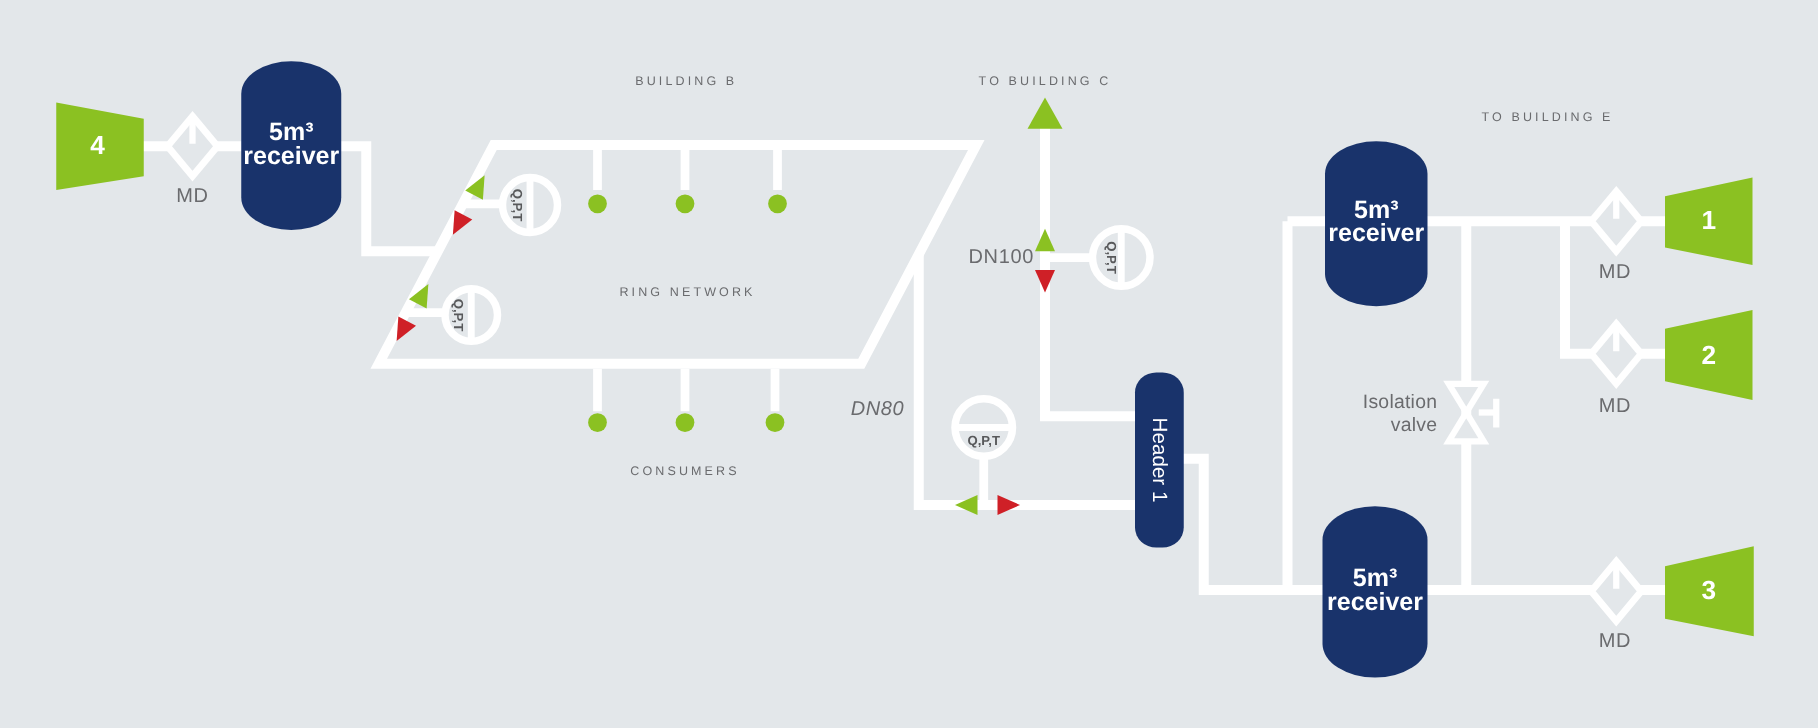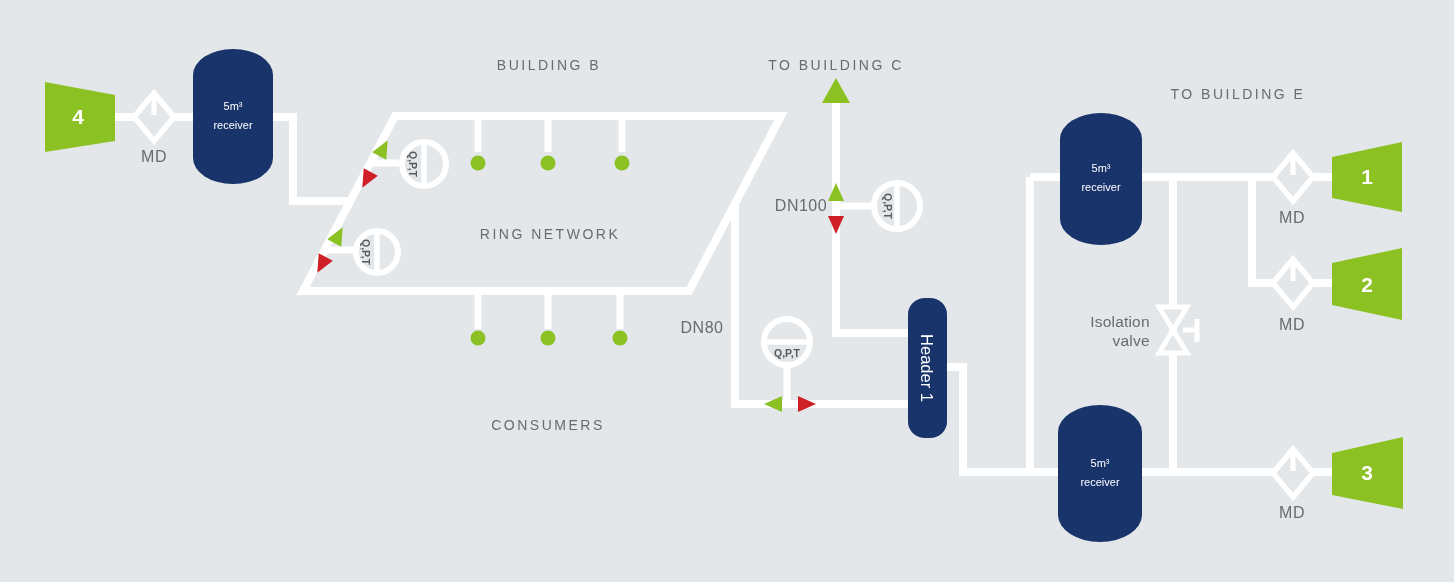--- a/index.html
+++ b/index.html
@@ -7,26 +7,26 @@
     position:relative; width:1454px; height:582px;
     background:#e3e7ea; overflow:hidden;
     font-family:"Liberation Sans", sans-serif;
   }
   #pipes { position:absolute; left:0; top:0; }
   .lbl {
     position:absolute; transform:translate(-50%,-50%);
     color:#6a6b6e; white-space:pre-line; text-align:center;
     line-height:1.22;
   }
-  .caps  { font-size:14px; letter-spacing:2.5px; }
+  .caps  { font-size:10px; letter-spacing:2.5px; }
   .md    { font-size:16px; letter-spacing:0.5px; }
   .plain { font-size:15.5px; letter-spacing:0.2px;text-align:right; }
   .note  { transform:none; text-align:left; line-height:21px; font-size:15.5px; }
   .white { color:#ffffff; }
-  .tank  { font-size:11px; line-height:19px; }
+  .tank  { font-size:20px; line-height:19px;font-weight:bold; }
   .digit { font-size:21px; font-weight:bold; color:#ffffff; letter-spacing:0; }
   .qpt   { font-size:10.5px; font-weight:bold; color:#58595b; letter-spacing:0; }
   .rot90 { transform:translate(-50%,-50%) rotate(90deg); }
 </style>
 </head>
 <body>
 
 <div id="canvas">
 
   <svg id="pipes" width="1454" height="582" viewBox="0 0 1454 582">
@@ -154,24 +154,24 @@
       <polygon points="1332,157 1402,142 1402,212 1332,198"></polygon>
       <polygon points="1332,263 1402,248 1402,320 1332,305"></polygon>
       <polygon points="1332,453 1403,437 1403,509 1332,495"></polygon>
     </g>
   </svg>
 
   <div class="lbl caps" style="left:549px; top:66px;">BUILDING B</div>
   <div class="lbl caps" style="left:836px; top:66px;">TO BUILDING C</div>
   <div class="lbl caps" style="left:1238px; top:66px;margin-top:29px;">TO BUILDING E</div>
   <div class="lbl caps" style="left:550px; top:207px;margin-top:28px;">RING NETWORK</div>
-  <div class="lbl caps" style="left:548px; top:378px;margin-top:48px;">CONSUMERS</div>
+  <div class="lbl caps" style="left:548px; top:378px;">CONSUMERS</div>
 
   <div class="lbl md" style="left:801px; top:206px;">DN100</div>
-  <div class="lbl md" style="left:702px; top:328px;">DN80</div>
+  <div class="lbl md" style="left:702px; top:328px;font-style:italic;">DN80</div>
 
   <div class="lbl md" style="left:154px;  top:157px;">MD</div>
   <div class="lbl md" style="left:1292px; top:218px;">MD</div>
   <div class="lbl md" style="left:1292px; top:325px;">MD</div>
   <div class="lbl md" style="left:1292px; top:513px;">MD</div>
 
   <div class="lbl plain" style="left:1120px; top:332px;">Isolation
 valve</div>
 
   <div class="lbl white tank" style="left:233px;  top:116px;">5m³

